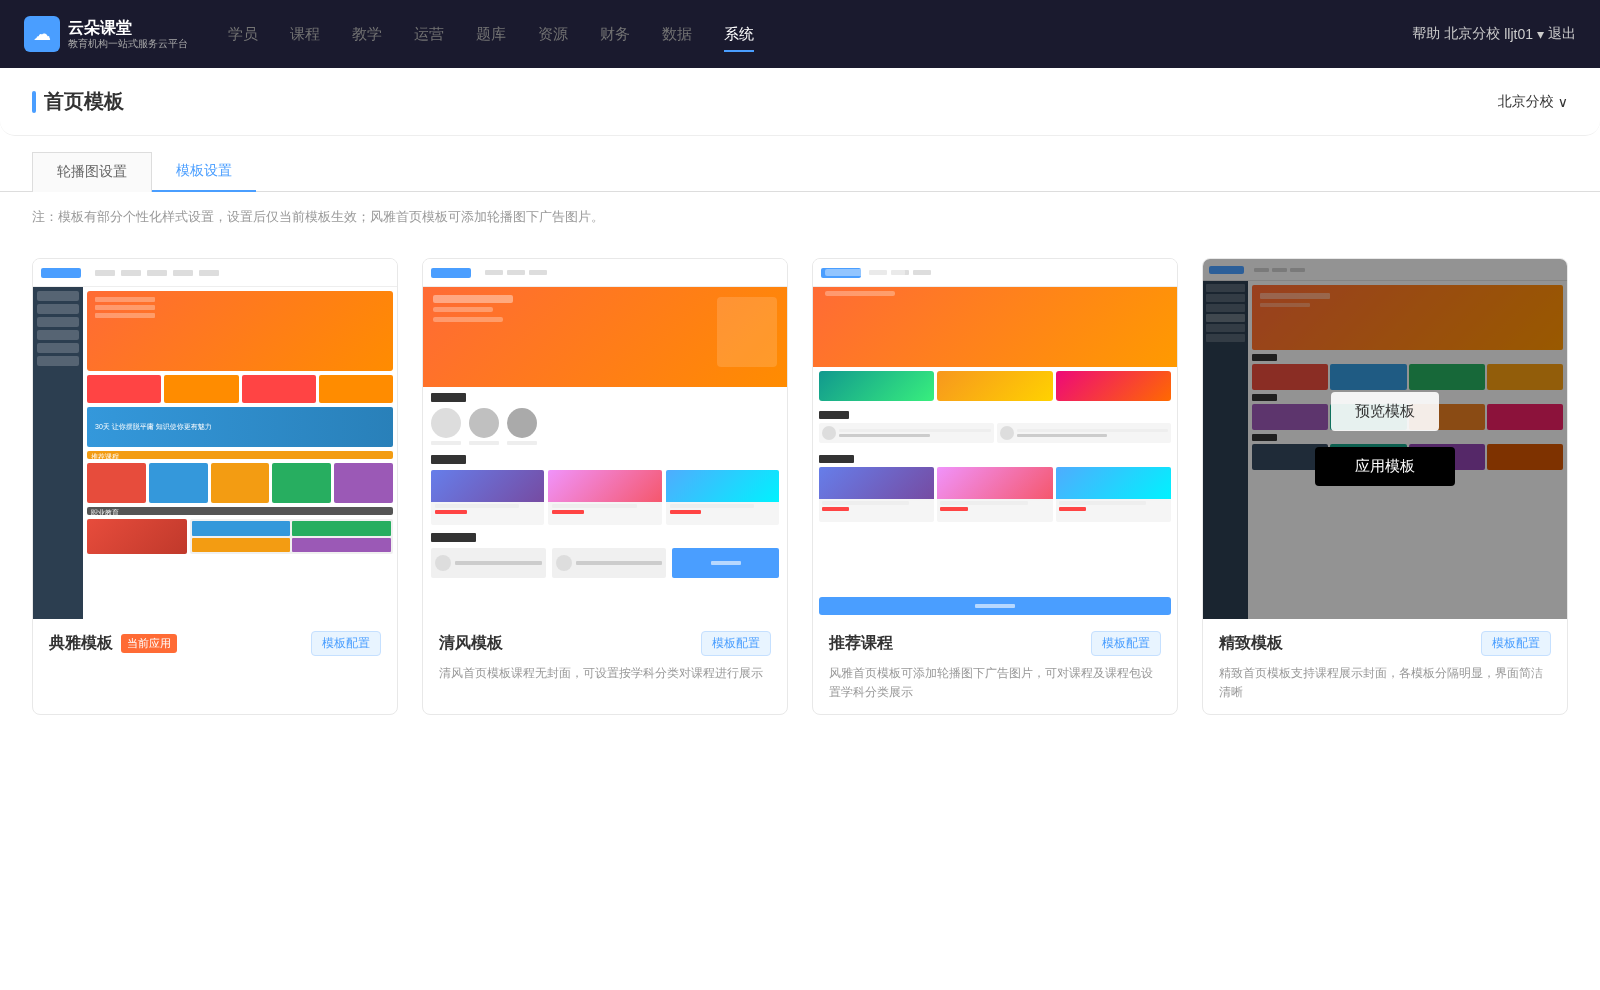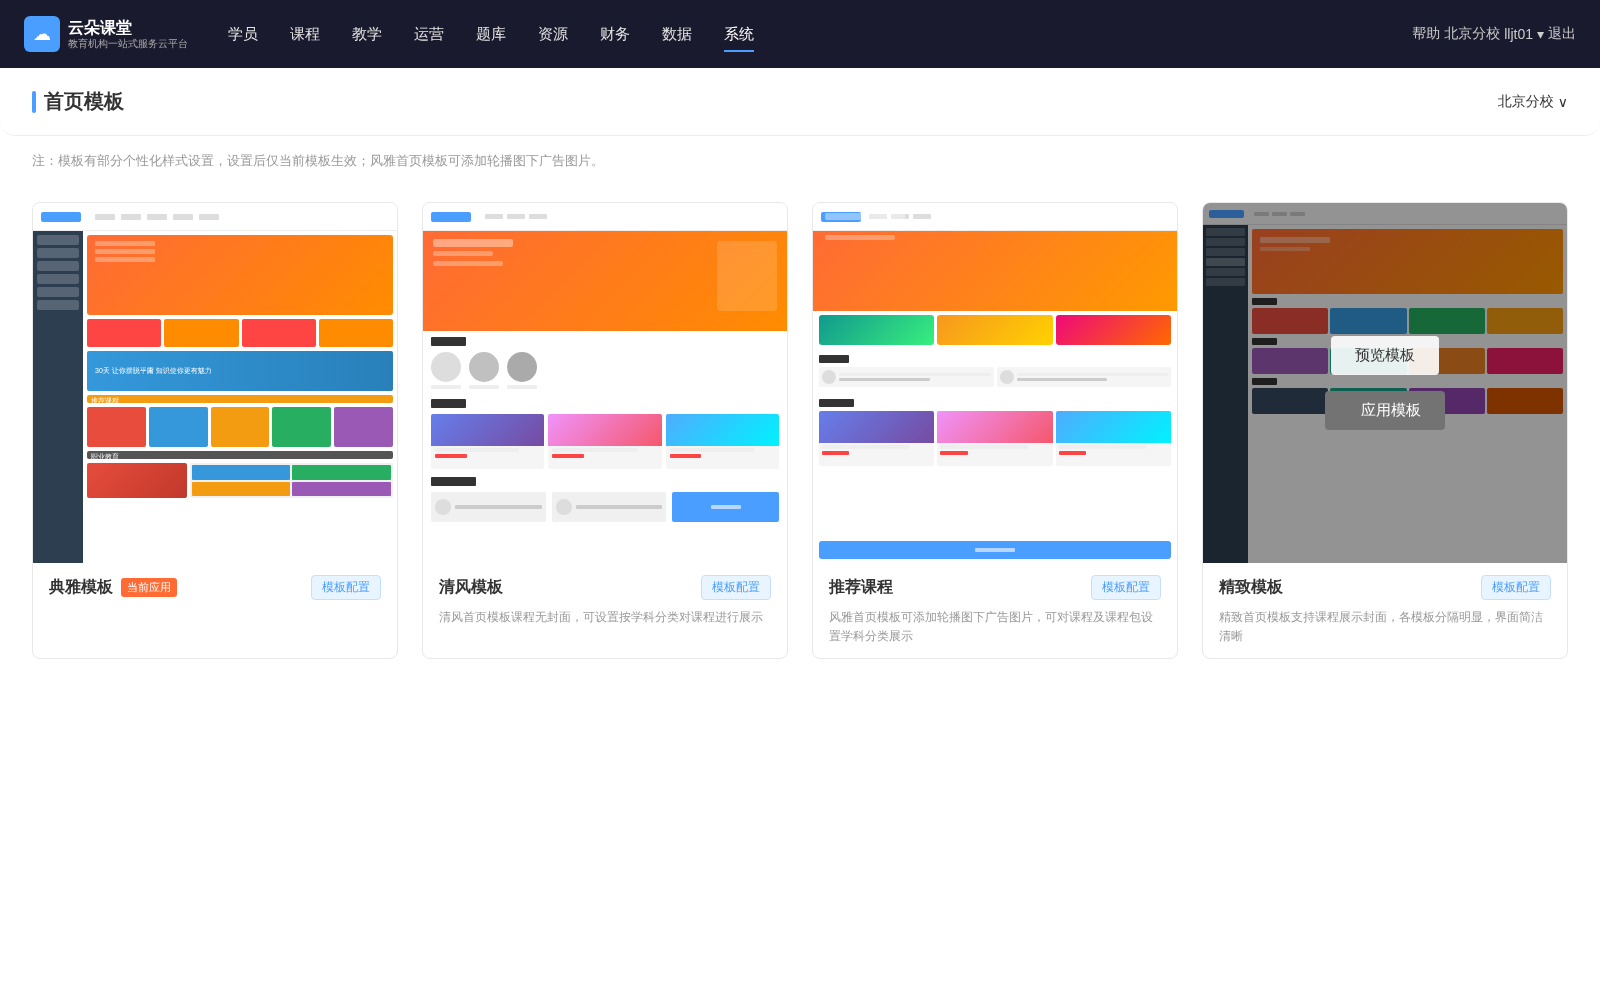--- a/index.html
+++ b/index.html
@@ -7,21 +7,21 @@
 
     
     .nav { background: #1a1a2e; height: 68px; display: flex; align-items: center; padding: 0 24px; justify-content: space-between; }
     .nav-left { display: flex; align-items: center; gap: 40px; }
     .logo { display: flex; align-items: center; gap: 8px; color: #fff; font-size: 14px; }
     .logo-icon { width: 36px; height: 36px; background: #4a9eff; border-radius: 6px; display: flex; align-items: center; justify-content: center; color: #fff; font-size: 18px; }
     .logo-text { line-height: 1.2; }
     .logo-text .main { font-size: 16px; font-weight: bold; color: #fff; }
     .logo-text .sub { font-size: 10px; color: #aaa; }
     .nav-menu { display: flex; gap: 32px; }
-    .nav-item { color: #e5e5e5; font-size: 15px; cursor: pointer; padding: 4px 0; position: relative; }
+    .nav-item { color: #737373; font-size: 15px; cursor: pointer; padding: 4px 0; position: relative; }
     .nav-item.active { color: #fff; }
     .nav-item.active::after { content: ''; position: absolute; bottom: -4px; left: 0; right: 0; height: 2px; background: #4a9eff; }
     .nav-right { display: flex; align-items: center; gap: 4px; color: #ccc; font-size: 14px; }
     .nav-right span { cursor: pointer; }
     .nav-user { display: flex; align-items: center; gap: 4px; cursor: pointer; }
 
     
     .page { background: #fff; min-height: calc(100vh - 68px); }
 
     
@@ -43,21 +43,21 @@
     .templates-grid { display: grid; grid-template-columns: repeat(4, 1fr); gap: 24px; padding: 16px 32px 40px; }
 
     .template-card { border: 1px solid #e8e8e8; border-radius: 8px; overflow: hidden; background: #fff; }
     .template-card.active-card { border-color: #e8e8e8; }
 
     .template-preview { position: relative; height: 360px; overflow: hidden; cursor: pointer; }
 
     
     .preview-overlay { position: absolute; top: 0; left: 0; right: 0; bottom: 0; background: rgba(0,0,0,0.4); display: flex; flex-direction: column; align-items: center; justify-content: center; gap: 16px; }
     .btn-preview { background: rgba(255,255,255,0.9); color: #333; border: none; padding: 10px 24px; border-radius: 4px; font-size: 15px; cursor: pointer; font-weight: 500; }
-    .btn-apply { background: #737373; color: #fff; border: none; padding: 10px 24px; border-radius: 4px; font-size: 15px; cursor: pointer; font-weight: 500; width: 120px; text-align: right; }
+    .btn-apply { background: #000000; color: #fff; border: none; padding: 10px 24px; border-radius: 4px; font-size: 15px; cursor: pointer; font-weight: 500; width: 140px; text-align: center; }
 
     .template-footer { padding: 12px 16px; }
     .template-title-row { display: flex; align-items: center; gap: 8px; margin-bottom: 8px; }
     .template-name { font-size: 16px; font-weight: bold; color: #333; }
     .badge-current { background: #ff6b35; color: #fff; font-size: 11px; padding: 2px 6px; border-radius: 3px; }
     .btn-config { background: #e8f4ff; color: #4a9eff; border: 1px solid #c5e0ff; font-size: 12px; padding: 3px 10px; border-radius: 4px; cursor: pointer; margin-left: auto; }
     .template-desc { font-size: 12px; color: #999; line-height: 1.6; }
 
     
     .tmpl-sim { width: 100%; height: 100%; display: flex; flex-direction: column; }
@@ -140,20 +140,24 @@
 <div class="page">
 
   <div class="page-header">
     <div class="page-title">首页模板</div>
     <div class="branch-selector">
       <span>北京分校</span>
       <span>∨</span>
     </div>
   </div>
 
+  <div class="tabs">
+    <div class="tab">轮播图设置</div>
+    <div class="tab active">模板设置</div>
+  </div>
 
   <div class="note">注：模板有部分个性化样式设置，设置后仅当前模板生效；风雅首页模板可添加轮播图下广告图片。</div>
 
   <div class="templates-grid">
 
     <div class="template-card active-card">
       <div class="template-preview">
         <div class="tmpl-sim">
           <div class="t1-header">
             <div class="t1-logo"></div>

